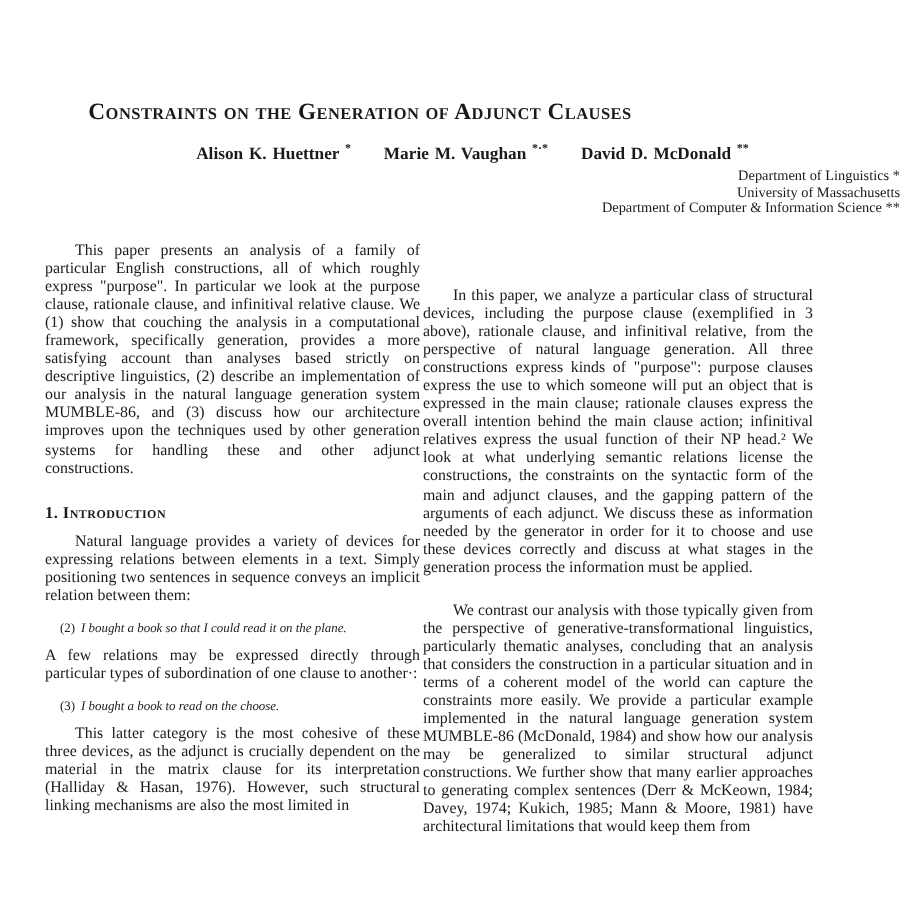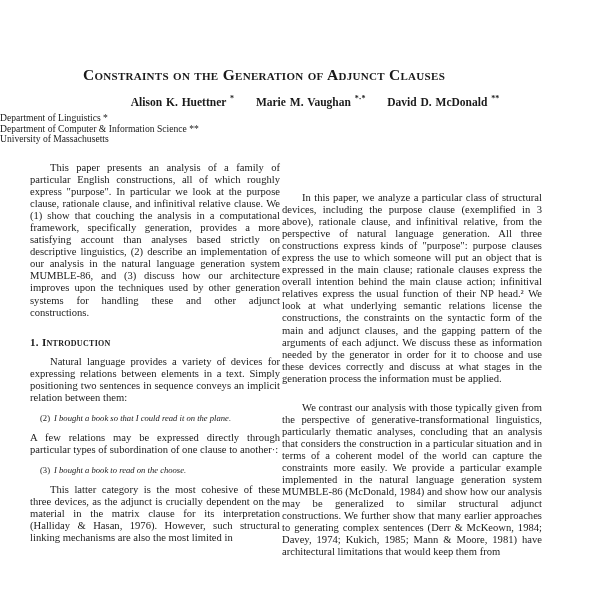--- a/index.html
+++ b/index.html
@@ -5,30 +5,29 @@
     html, body { margin: 0; padding: 0; background: #ffffff; }
     body {
       width: 600px; height: 600px; overflow: hidden; position: relative;
       font-family: "Liberation Serif", "DejaVu Serif", serif;
       color: #1a1a1a;
     }
     .title {
       position: absolute; top: 66px; left: 0; width: 480px; text-align: center;
       font-size: 15.5px; font-weight: bold; letter-spacing: 0.3px;
       font-variant: small-caps;
-      padding-left: 24px;
     }
     .authors {
       position: absolute; top: 94px; left: 0; width: 600px; text-align: center;
       font-size: 11.5px; font-weight: bold; word-spacing: 1px; padding-left: 15px;
     }
     .authors span.a { margin: 0 9px; }
     .authors sup { font-size: 8px; font-weight: bold; }
     .affil {
-      position: absolute; top: 113px; left: 0; width: 600px; text-align: left;
+      position: absolute; top: 113px; left: 0; width: 600px; text-align: right;
       font-size: 9.6px; line-height: 10.6px;
     }
     .col {
       position: absolute; top: 180px; font-size: 10.6px; line-height: 12.05px;
       text-align: justify;
     }
     .col.left { left: 30px; width: 250px; top: 162px; }
     .col.right { left: 282px; width: 260px; }
     .heading {
       font-weight: bold; font-variant: small-caps; font-size: 11px;
@@ -50,22 +49,22 @@
 <div class="title">Constraints on the Generation of Adjunct Clauses</div>
 
 <div class="authors">
   <span class="a"><span>Alison K. Huettner</span> <sup>*</sup></span>
   <span class="a"><span>Marie M. Vaughan</span> <sup>*·*</sup></span>
   <span class="a"><span>David D. McDonald</span> <sup>**</sup></span>
 </div>
 
 <div class="affil">
   <div>Department of Linguistics *</div>
+  <div>University of Massachusetts</div>
   <div>Department of Computer &amp; Information Science **</div>
-  <div>University of Massachusetts</div>
 </div>
 
 <div class="col left">
   <p>This paper presents an analysis of a family of particular English constructions, all of which roughly express "purpose". In particular we look at the purpose clause, rationale clause, and infinitival relative clause. We (1) show that couching the analysis in a computational framework, specifically generation, provides a more satisfying account than analyses based strictly on descriptive linguistics, (2) describe an implementation of our analysis in the natural language generation system MUMBLE-86, and (3) discuss how our architecture improves upon the techniques used by other generation systems for handling these and other adjunct constructions.</p>
   <div class="gap-big"></div>
   <div class="heading">1. Introduction</div>
   <p>Natural language provides a variety of devices for expressing relations between elements in a text. Simply positioning two sentences in sequence conveys an implicit relation between them:</p>
   <div class="example"><span class="num">(2)</span><span>I bought a book so that I could read it on the plane.</span></div>
   <p class="noindent">A few relations may be expressed directly through particular types of subordination of one clause to another·:</p>
   <div class="example"><span class="num">(3)</span><span>I bought a book to read on the choose.</span></div>

